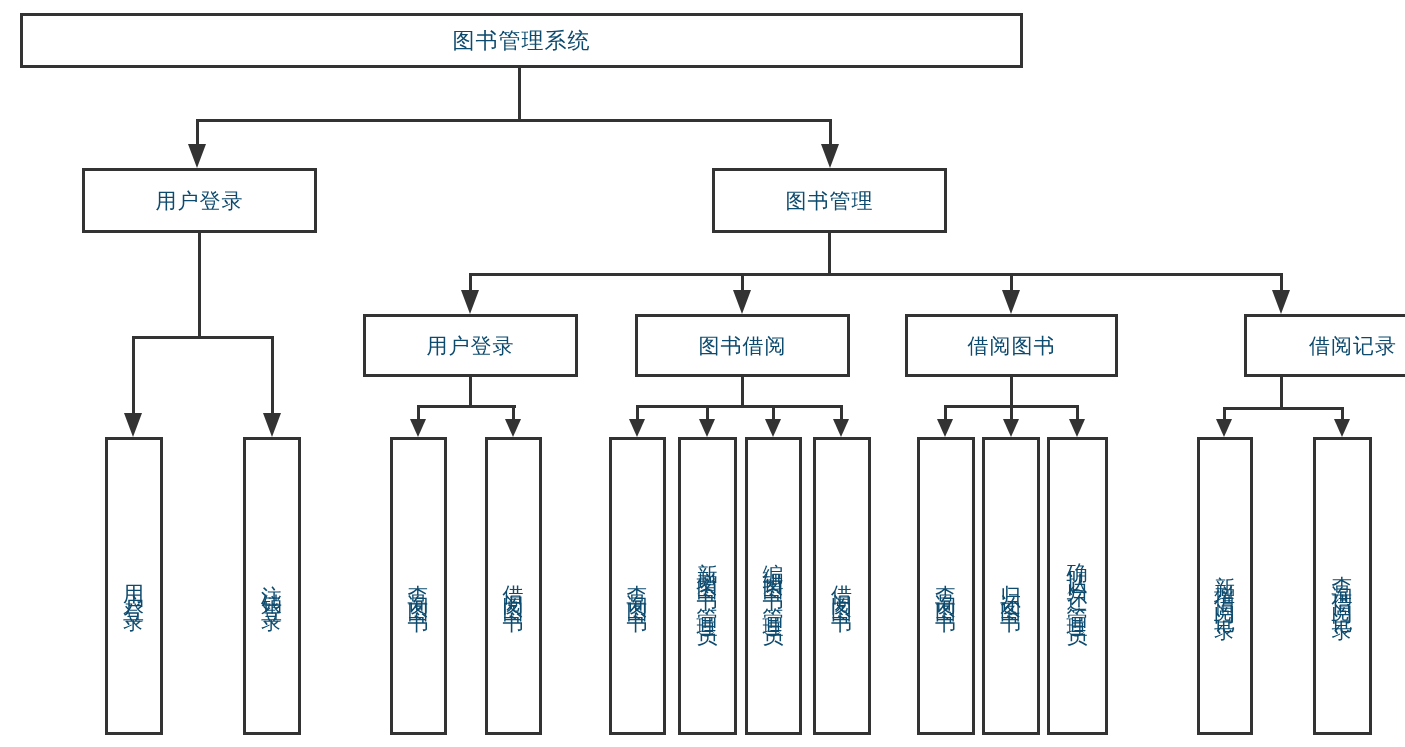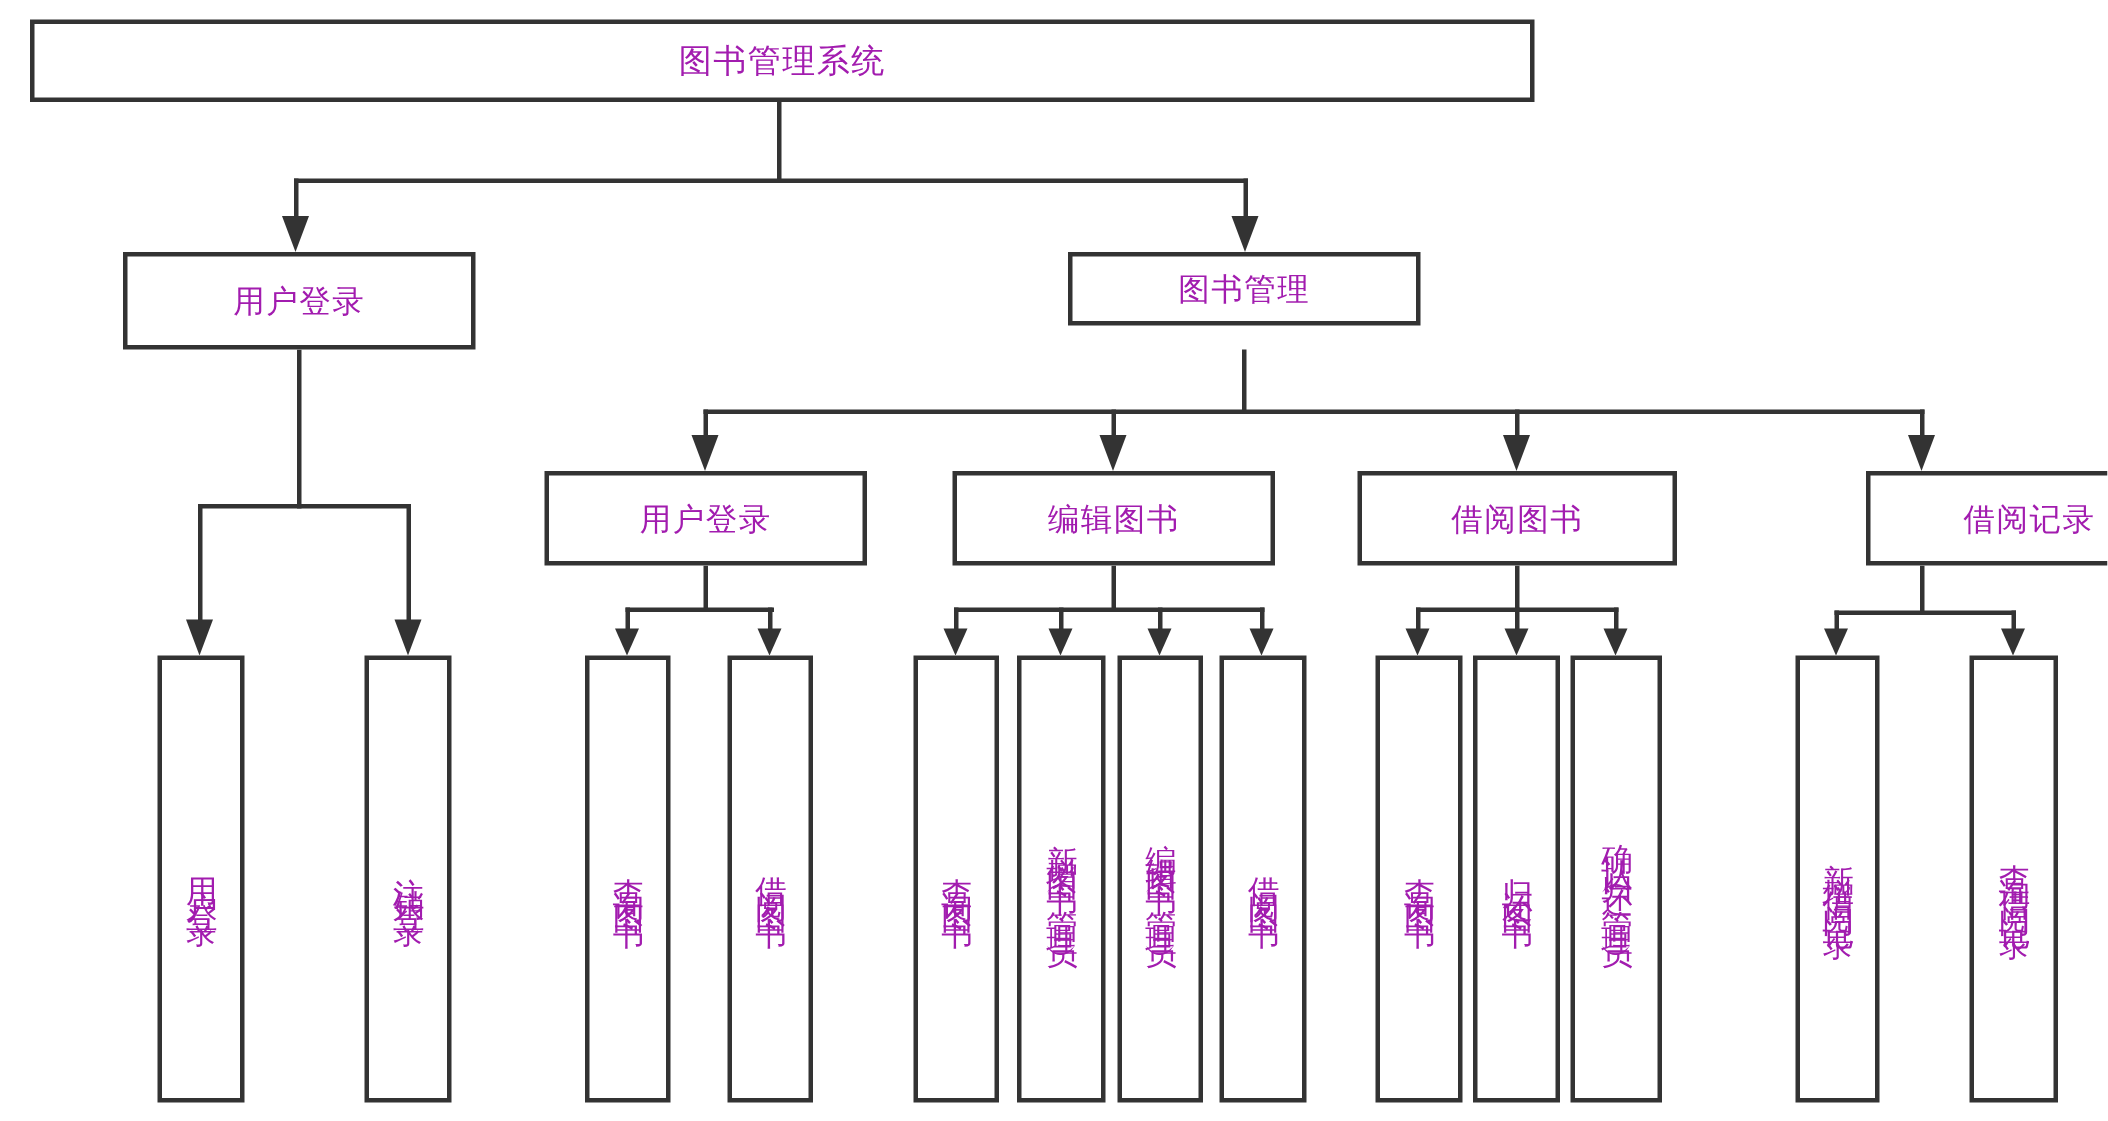--- a/index.html
+++ b/index.html
@@ -21,21 +21,21 @@
   }
   .arrow.sm{
     border-left:8px solid transparent;
     border-right:8px solid transparent;
     border-top:18px solid #333333;
   }
   .node{
     position:absolute;
     background:#ffffff;
     border:3px solid #333333;
-    color:#a21caf;
+    color:#0c4a6e;
     display:flex;align-items:center;justify-content:center;
     text-align:center;
   }
   .node-h{font-size:21px;letter-spacing:1px;}
   .node-root{font-size:22px;}
   .node-v{
     writing-mode:vertical-rl;
     text-orientation:mixed;
     font-size:21px;
     letter-spacing:9px;
@@ -114,29 +114,29 @@
   <div class="vline" style="left:1341px;top:407px;height:16px;"></div>
   <div class="arrow sm" style="left:1334px;top:419px;"></div>
 
   <div class="node node-h node-root" style="left:20px;top:13px;width:1003px;height:55px;">
     <span>图书管理系统</span>
   </div>
 
   <div class="node node-h" style="left:82px;top:168px;width:235px;height:65px;">
     <span>用户登录</span>
   </div>
-  <div class="node node-h" style="left:712px;top:168px;width:235px;height:49px;">
+  <div class="node node-h" style="left:712px;top:168px;width:235px;height:65px;">
     <span>图书管理</span>
   </div>
 
   <div class="node node-h" style="left:363px;top:314px;width:215px;height:63px;">
     <span>用户登录</span>
   </div>
   <div class="node node-h" style="left:635px;top:314px;width:215px;height:63px;">
-    <span>编辑图书</span>
+    <span>图书借阅</span>
   </div>
   <div class="node node-h" style="left:905px;top:314px;width:213px;height:63px;">
     <span>借阅图书</span>
   </div>
   <div class="node node-h" style="left:1244px;top:314px;width:218px;height:63px;">
     <span>借阅记录</span>
   </div>
 
   <div class="node node-v" style="left:105px;top:437px;width:58px;height:298px;">
     <span>用户登录</span>

